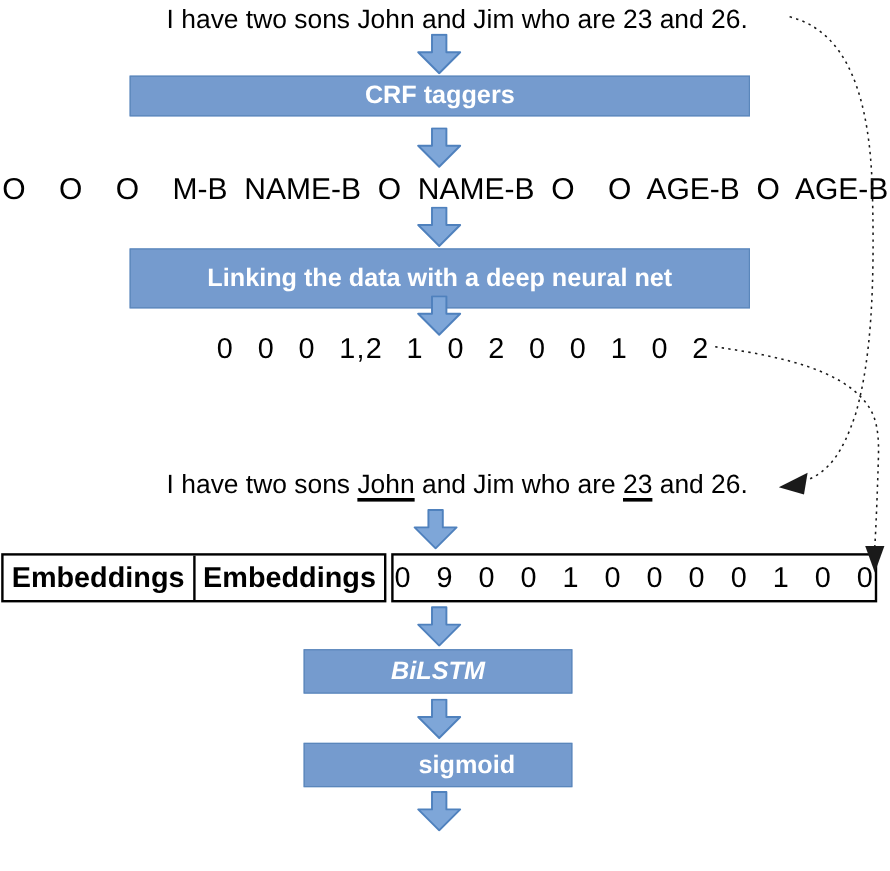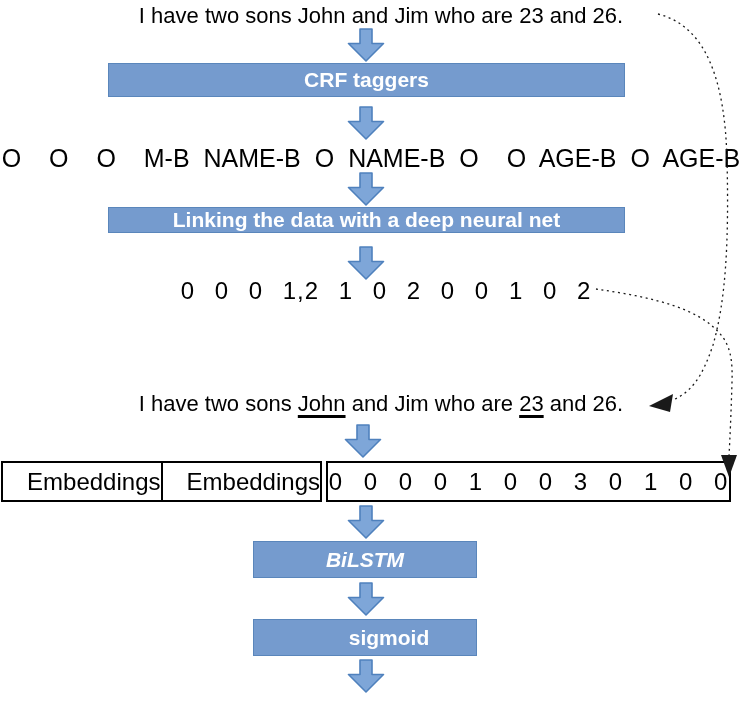--- a/index.html
+++ b/index.html
@@ -61,21 +61,22 @@
     align-items: center;
     justify-content: center;
     font-size: 24px;
     white-space: nowrap;
   }
   .tcell-split { display: flex; align-items: stretch; padding: 0; }
   .tcell-split .half {
     flex: 1;
     display: flex;
     align-items: center;
-    justify-content: flex-end;
+    justify-content: center;
+    font-weight: bold;
   }
   .tcell-split .half + .half { border-left: 2px solid #000000; }
   .vector-cell { word-spacing: 13px; letter-spacing: 1px; }
   .overlay { left: 0; top: 0; pointer-events: none; }
   .ref-line {
     stroke: var(--line);
     stroke-width: 1.3;
     stroke-dasharray: 2 3.6;
     fill: none;
   }
@@ -106,21 +107,21 @@
   </div>
 
   <div class="abs center-line tags-line" style="top: 144px;">O  O  O  M-B NAME-B O NAME-B O  O AGE-B O AGE-B</div>
 
   <div class="abs" style="left: 345px; top: 172px;">
     <svg class="flow-arrow" viewBox="0 0 40 34">
         <path d="M14 1 H26 V15.5 H37.5 L20 33 L2.5 15.5 H14 Z"></path>
       </svg>
   </div>
 
-  <div class="abs bluebox" style="left: 108px; top: 207px; width: 517px; height: 26px;">
+  <div class="abs bluebox" style="left: 108px; top: 207px; width: 517px; height: 50px;">
     <span>Linking the data with a deep neural net</span>
   </div>
 
   <div class="abs" style="left: 345px; top: 246px;">
     <svg class="flow-arrow" viewBox="0 0 40 34">
         <path d="M14 1 H26 V15.5 H37.5 L20 33 L2.5 15.5 H14 Z"></path>
       </svg>
   </div>
 
   <div class="abs center-line codes-line" style="top: 277px; padding-left: 30px;">0 0 0 1,2 1 0 2 0 0 1 0 2</div>
@@ -138,21 +139,21 @@
   <div class="tcell tcell-split" style="left: 1px; width: 321px;">
     <div class="half">
       <span>Embeddings</span>
     </div>
     <div class="half">
       <span>Embeddings</span>
     </div>
   </div>
 
   <div class="tcell vector-cell" style="left: 326px; width: 405px;">
-    <span>0 0 0 0 1 0 0 3 0 1 0 0</span>
+    <span>0 9 0 0 1 0 0 0 0 1 0 0</span>
   </div>
 
   <div class="abs" style="left: 345px; top: 505px;">
     <svg class="flow-arrow" viewBox="0 0 40 34">
         <path d="M14 1 H26 V15.5 H37.5 L20 33 L2.5 15.5 H14 Z"></path>
       </svg>
   </div>
 
   <div class="abs bluebox" style="left: 253px; top: 541px; width: 224px; height: 37px; font-style: italic;">
     <span>BiLSTM</span>

